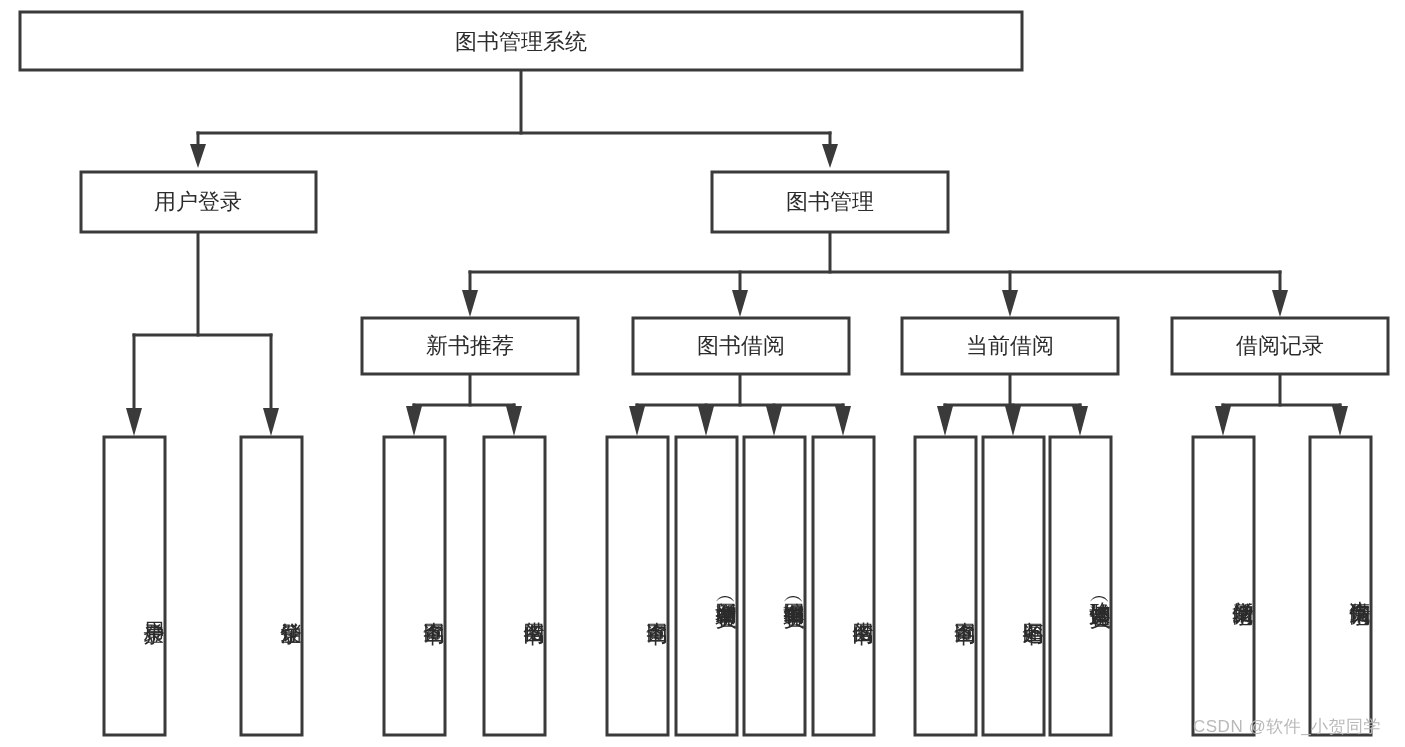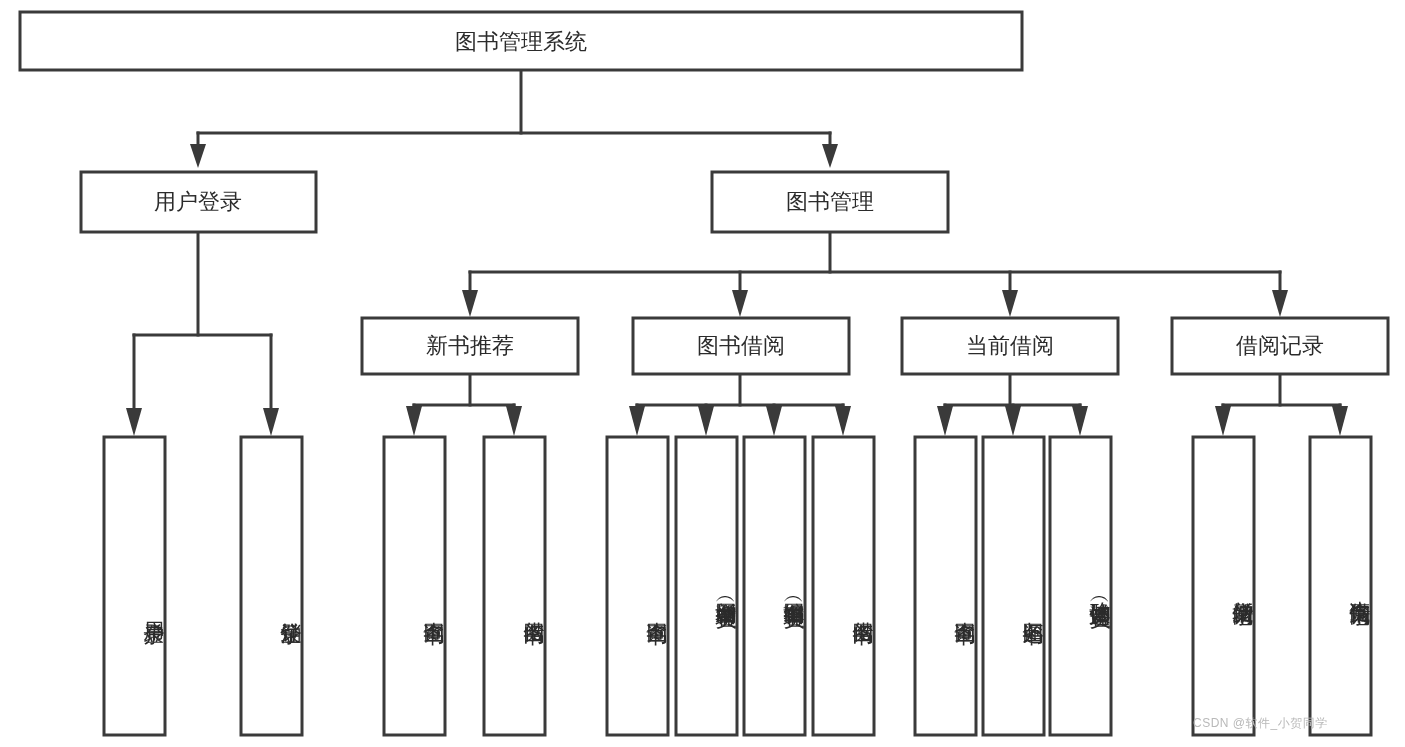--- a/index.html
+++ b/index.html
@@ -62,21 +62,21 @@
     letter-spacing: 1px;
     display: flex;
     align-items: flex-start;
     justify-content: center;
     white-space: normal;
     pointer-events: none;
   }
   .watermark {
     position: absolute;
     font-family: "Liberation Sans", "DejaVu Sans", sans-serif;
-    font-size: 12px;
+    font-size: 17px;
     color: #b9b9b9;
     white-space: nowrap;
     letter-spacing: 0.5px;
   }
 </style>
 </head>
 <body>
 
 <div id="diagram-root">
 

